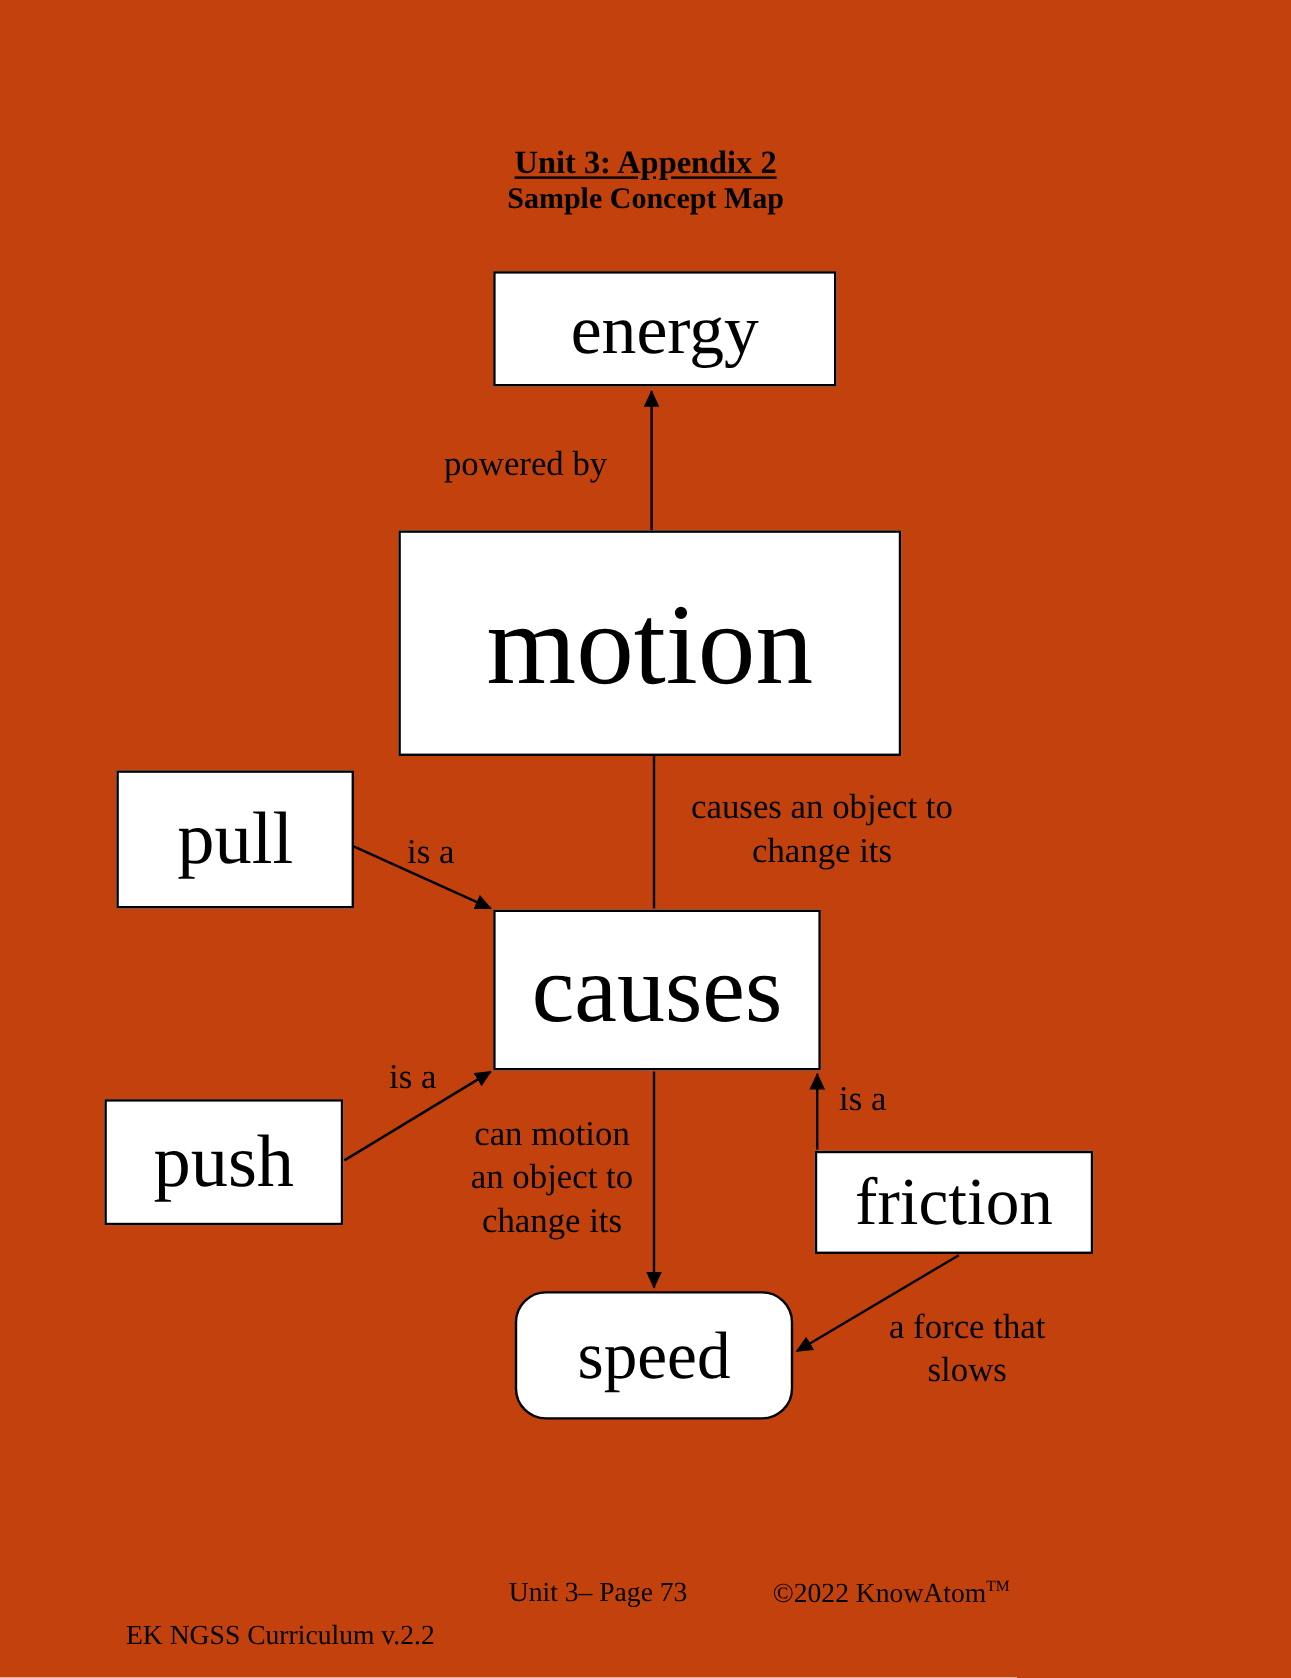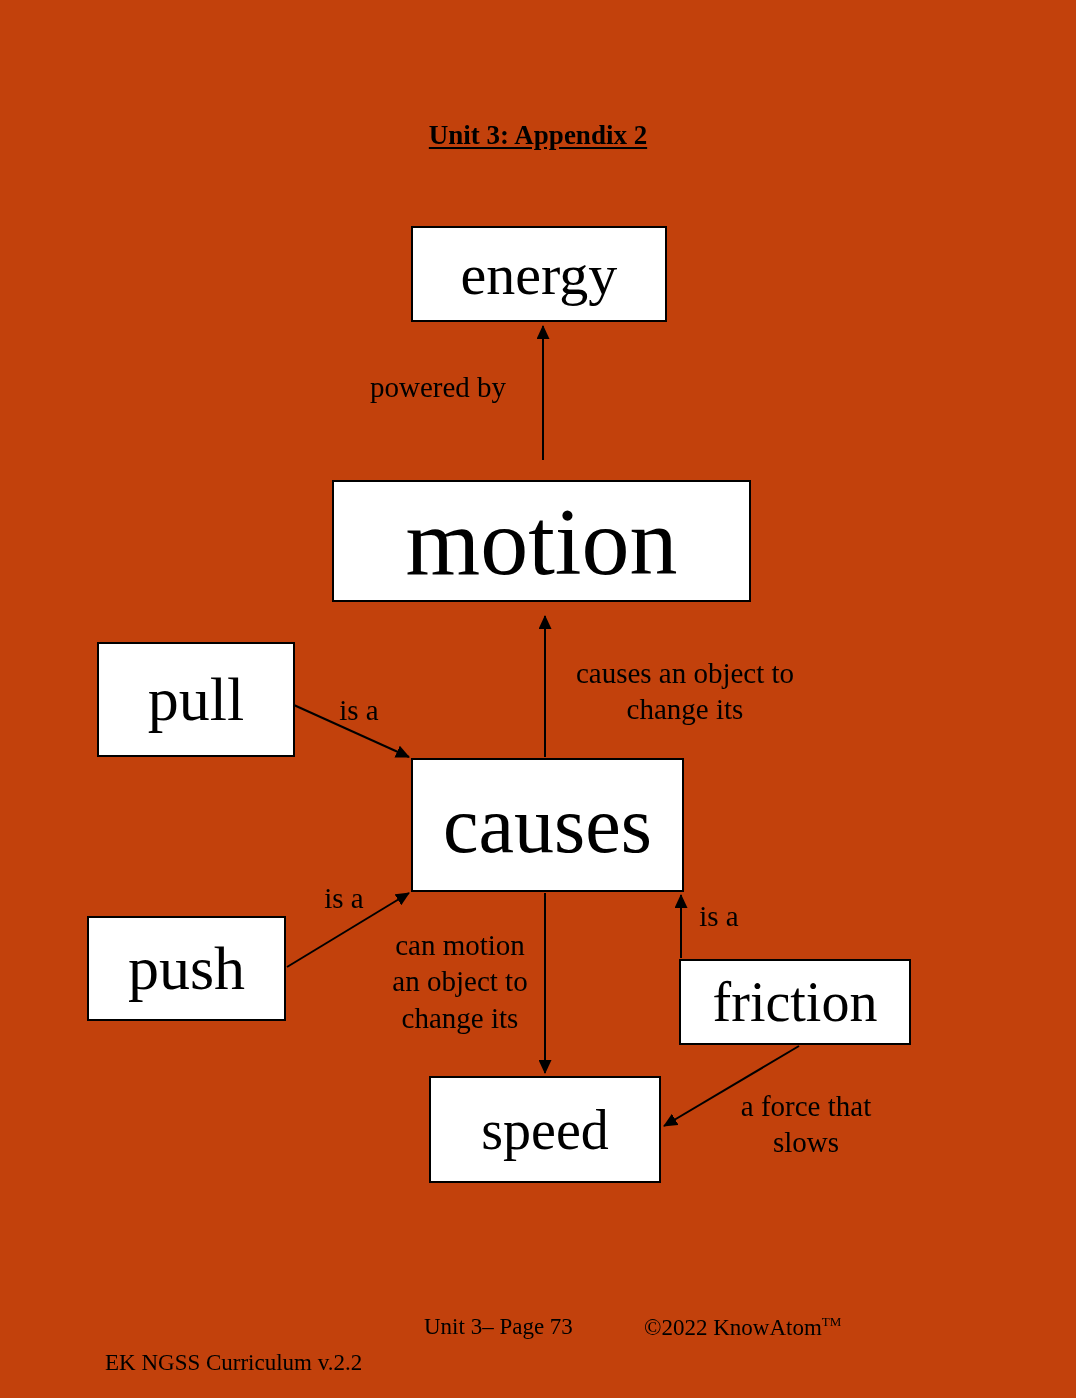--- a/index.html
+++ b/index.html
@@ -32,27 +32,27 @@
   .node {
     position: absolute;
     background: #ffffff;
     border: 2.5px solid #000000;
     box-sizing: border-box;
     display: flex;
     align-items: center;
     justify-content: center;
     white-space: nowrap;
   }
-  .node-energy   { left: 411px; top: 226px; width: 256px; height: 96px;  font-size: 58px; }
-  .node-motion   { left: 332px; top: 480px; width: 419px; height: 122px; font-size: 96px; }
+  .node-energy   { left: 411px; top: 226px; width: 286px; height: 96px;  font-size: 58px; }
+  .node-motion   { left: 332px; top: 442px; width: 419px; height: 188px; font-size: 96px; }
   .node-pull     { left: 87px;  top: 642px; width: 198px; height: 115px; font-size: 62px; margin-left: 10px; }
   .node-force    { left: 411px; top: 758px; width: 273px; height: 134px; font-size: 80px; }
   .node-push     { left: 87px;  top: 916px; width: 199px; height: 105px; font-size: 62px; }
   .node-friction { left: 679px; top: 959px; width: 232px; height: 86px;  font-size: 56px; }
-  .node-speed    { left: 429px; top: 1076px; width: 232px; height: 107px; font-size: 56px; }
+  .node-speed    { left: 429px; top: 1076px; width: 232px; height: 107px; font-size: 56px; border-radius: 26px; }
   .edge-label {
     position: absolute;
     transform: translateX(-50%);
     text-align: center;
     font-size: 29px;
     line-height: 1.25;
     white-space: pre-line;
   }
   .lbl-powered-by  { left: 438px; top: 369px; }
   .lbl-causes      { left: 685px; top: 655px; }
@@ -80,20 +80,21 @@
   .footer-right  { left: 644px; }
   .footer-right sup { font-size: 13px; }
 </style>
 </head>
 <body>
 
 <div class="page">
 
   <div class="header">
     <div class="title">Unit 3: Appendix 2</div>
+    <div class="subtitle">Sample Concept Map</div>
   </div>
 
   <svg class="arrows" viewBox="0 0 1076 1398" xmlns="http://www.w3.org/2000/svg">
     <defs>
       <marker id="arrowhead" markerUnits="userSpaceOnUse" markerWidth="15" markerHeight="13" refX="13" refY="6.5" orient="auto">
         <path d="M0,0 L14,6.5 L0,13 Z" fill="#000000"></path>
       </marker>
     </defs>
     <line x1="543" y1="460" x2="543" y2="326" stroke="#000" stroke-width="2" marker-end="url(#arrowhead)"></line>
     <line x1="545" y1="757" x2="545" y2="616" stroke="#000" stroke-width="2" marker-end="url(#arrowhead)"></line>

